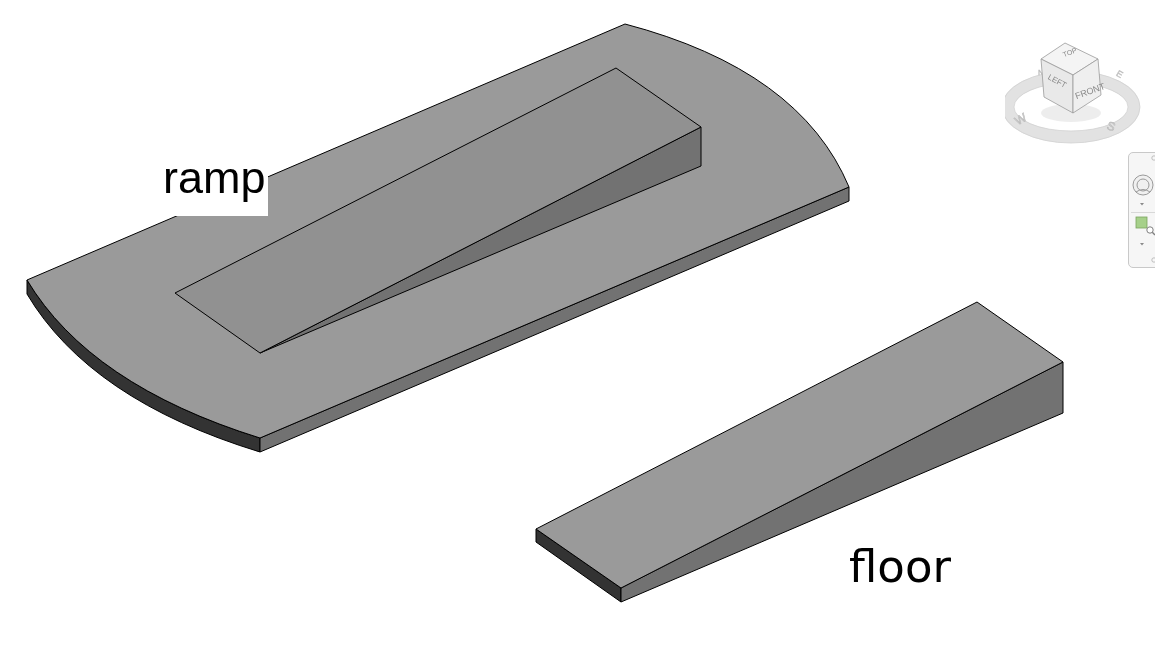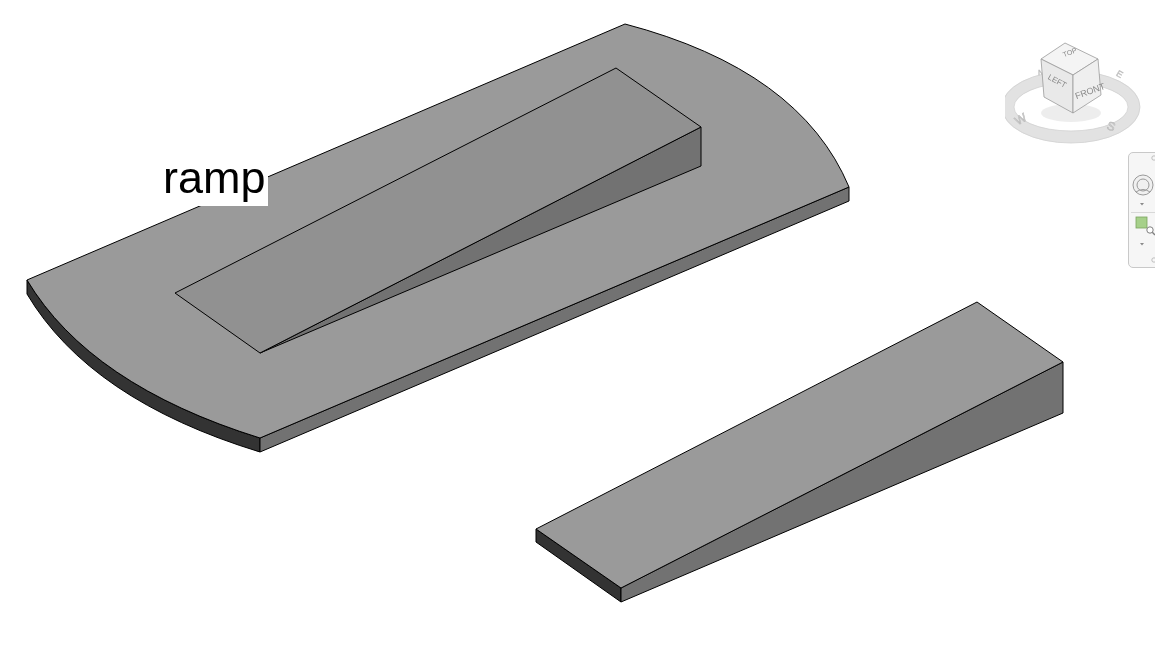--- a/index.html
+++ b/index.html
@@ -26,21 +26,21 @@
       position: absolute;
       color: #000000;
       line-height: 1;
       white-space: nowrap;
     }
     #label-ramp {
       left: 161px;
       top: 155px;
       font-size: 45px;
       background: #ffffff;
-      padding: 0 2px 6px 2px;
+      padding: 0 2px 16px 2px;
       font-family: "Liberation Sans", sans-serif;
     }
     #label-floor {
       left: 849px;
       top: 544px;
       font-size: 45px;
       font-family: "DejaVu Sans", sans-serif;
     }
     #viewcube {
       position: absolute;
@@ -94,20 +94,21 @@
 
       <path d="M536,529 L536,542 L621,602 L621,588 Z" fill="#333333" stroke="#000" stroke-width="1"></path>
 
       <path d="M621,588 L1063,362 L1063,413 L621,602 Z" fill="#727272" stroke="#000" stroke-width="1"></path>
 
       <path d="M536,529 L977,302 L1063,362 L621,588 Z" fill="#9a9a9a" stroke="#000" stroke-width="1"></path>
     </g>
   </svg>
 
   <div class="label" id="label-ramp">ramp</div>
+  <div class="label" id="label-floor">floor</div>
 
   <div id="viewcube">
     <svg width="140" height="110" viewBox="0 0 140 110">
 
       <g>
         <ellipse cx="66" cy="72" rx="63" ry="30" fill="none" stroke="#e2e2e2" stroke-width="12"></ellipse>
         <ellipse cx="66" cy="72" rx="69" ry="36" fill="none" stroke="#d2d2d2" stroke-width="0.8"></ellipse>
         <ellipse cx="66" cy="72" rx="57" ry="24" fill="none" stroke="#d2d2d2" stroke-width="0.8"></ellipse>
       </g>
       <text x="10" y="88" font-size="12" fill="#d0d0d0" stroke="#b8b8b8" stroke-width="0.5" transform="rotate(-30 16 84)" font-family="Liberation Sans, sans-serif">W</text>

